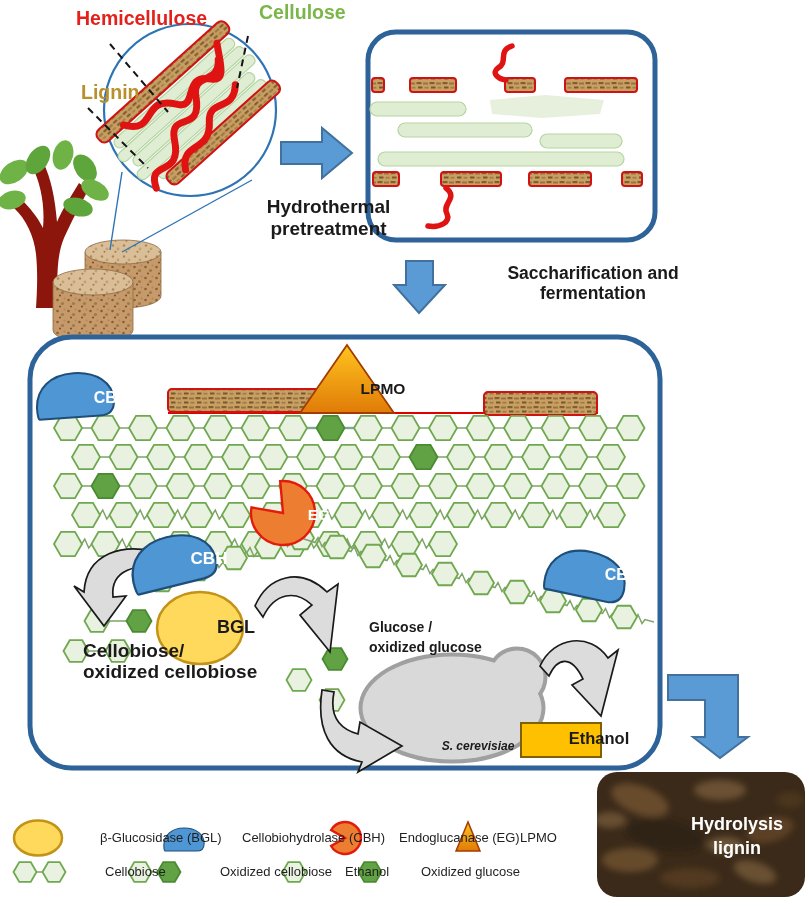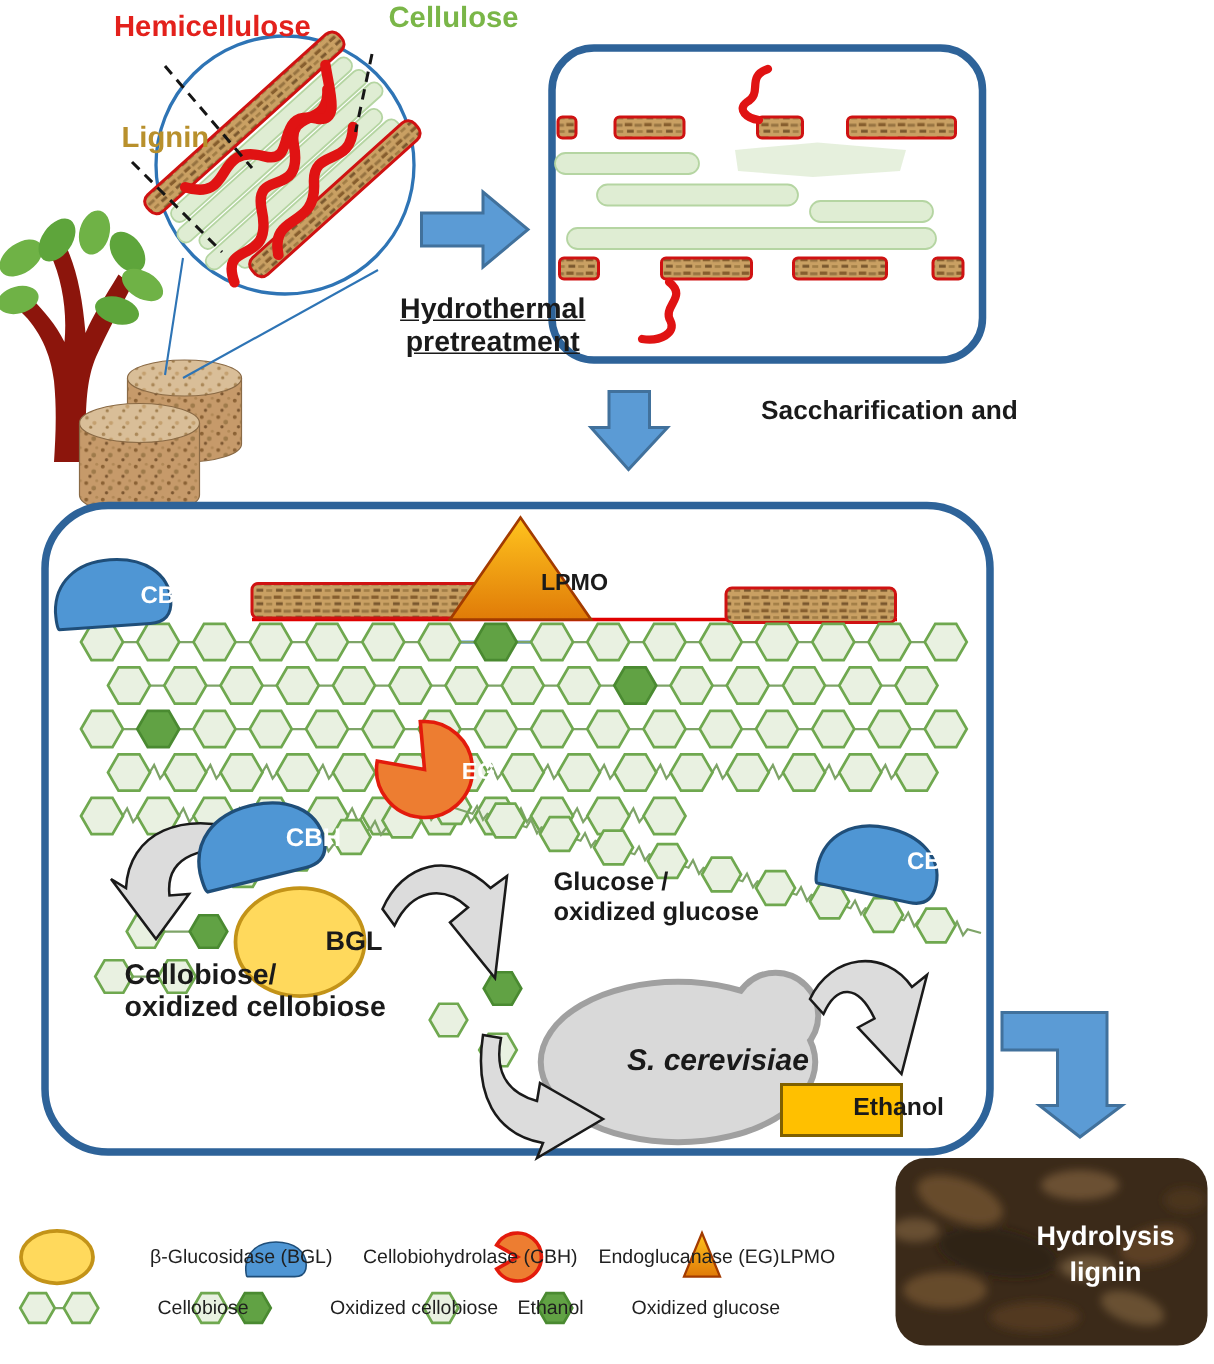--- a/index.html
+++ b/index.html
@@ -307,44 +307,45 @@
           <polygon points="282.5,872 288.25,862.041 299.75,862.041 305.5,872 299.75,881.959 288.25,881.959" class="hexL"></polygon>
           <polygon points="358.5,872 364.25,862.041 375.75,862.041 381.5,872 375.75,881.959 364.25,881.959" class="hexD"></polygon>
         </g>
   </g>
 </svg>
 
 <div class="lbl hemi" style="left:40px;top:7px;font-size:19.5px;">Hemicellulose</div>
 <div class="lbl cellu" style="left:223px;top:1px;font-size:19.5px;">Cellulose</div>
 <div class="lbl lig" style="left:45px;top:81px;font-size:19.5px;">Lignin</div>
 
-<div class="lbl ctr" style="left:210px;top:196px;width:165px;font-size:19px;text-decoration:underline;">
+<div class="lbl ctr" style="left:210px;top:196px;width:165px;font-size:19px;">
   <span class="line">Hydrothermal</span>
   <span class="line">pretreatment</span>
 </div>
 <div class="lbl ctr" style="left:458px;top:263px;width:198px;font-size:17.5px;">
   <span class="line">Saccharification and</span>
+  <span class="line">fermentation</span>
 </div>
 
 <div class="lbl ctr white" style="left:45px;top:389px;width:60px;font-size:16px;">CBH</div>
 <div class="lbl ctr white" style="left:143px;top:549px;width:60px;font-size:17px;">CBH</div>
 <div class="lbl ctr white" style="left:556px;top:566px;width:60px;font-size:16px;">CBH</div>
 <div class="lbl ctr" style="left:317px;top:380px;width:60px;font-size:15.5px;">LPMO</div>
 <div class="lbl ctr white" style="left:263px;top:506px;width:40px;font-size:15.5px;">EG</div>
 <div class="lbl ctr" style="left:170px;top:617px;width:60px;font-size:18px;">BGL</div>
 
-<div class="lbl" style="left:333px;top:578px;font-size:17px;line-height:19.5px;">
+<div class="lbl" style="left:333px;top:618px;font-size:14px;line-height:19.5px;">
   <span class="line">Glucose /</span>
   <span class="line">oxidized glucose</span>
 </div>
 <div class="lbl" style="left:47px;top:641px;font-size:19px;line-height:20.5px;">
   <span class="line">Cellobiose/</span>
   <span class="line">oxidized cellobiose</span>
 </div>
-<div class="lbl ctr it" style="left:382px;top:696px;width:120px;font-size:20px;">S. cerevisiae</div>
+<div class="lbl ctr it" style="left:382px;top:740px;width:120px;font-size:12px;">S. cerevisiae</div>
 <div class="lbl ctr" style="left:521px;top:729px;width:84px;font-size:16.5px;">Ethanol</div>
 <div class="lbl ctr white" style="left:621px;top:812px;width:160px;font-size:18px;line-height:24px;">
   <span class="line">Hydrolysis</span>
   <span class="line">lignin</span>
 </div>
 
 <div class="lbl leg" style="left:64px;top:831px;">β-Glucosidase (BGL)</div>
 <div class="lbl leg" style="left:206px;top:831px;">Cellobiohydrolase (CBH)</div>
 <div class="lbl leg" style="left:363px;top:831px;">Endoglucanase (EG)</div>
 <div class="lbl leg" style="left:484px;top:831px;">LPMO</div>

